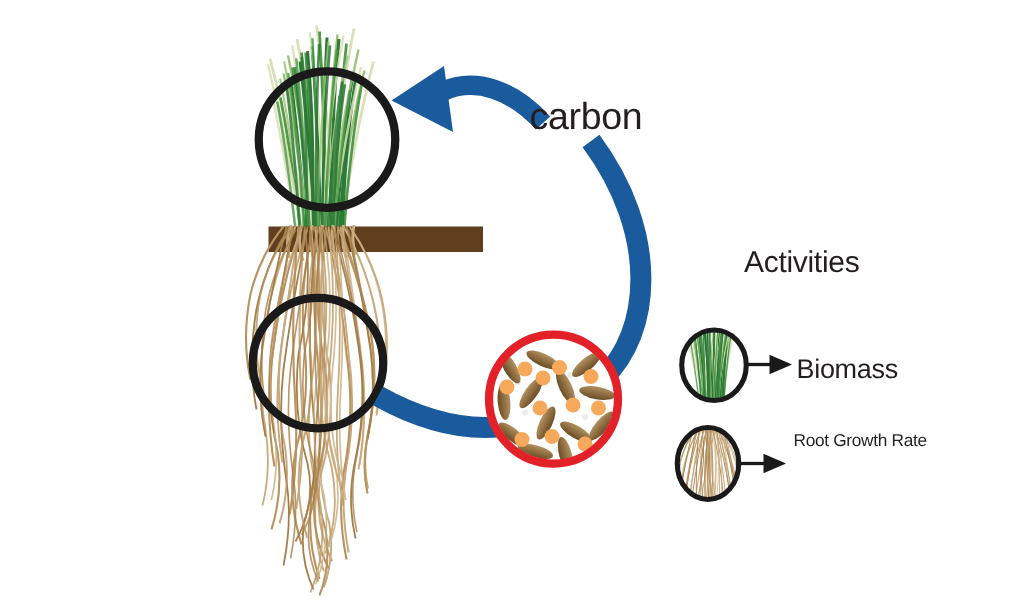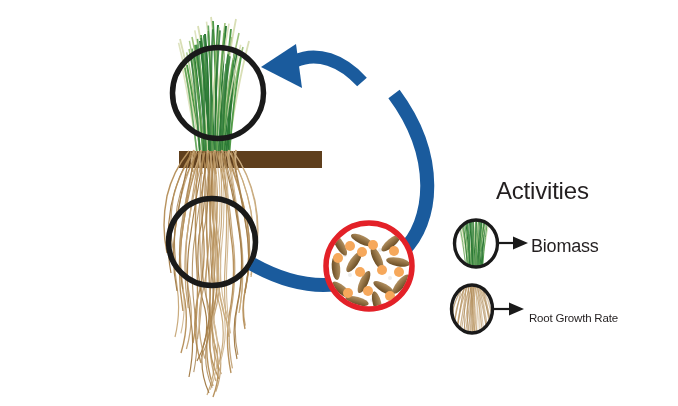--- a/index.html
+++ b/index.html
@@ -12,23 +12,23 @@
   }
   .stage svg{position:absolute;left:0;top:0;}
   .label{
     position:absolute;
     color:#231f20;
     line-height:1;
     white-space:nowrap;
     letter-spacing:-0.2px;
   }
   .label.carbon{left:353px;top:66px;font-size:25px;}
-  .label.activities{left:496px;top:179px;font-size:24px;}
+  .label.activities{left:496px;top:165px;font-size:20px;}
   .label.biomass{left:531px;top:237px;font-size:18px;}
-  .label.rootrate{left:529px;top:313px;font-size:11.5px;}
+  .label.rootrate{left:529px;top:289px;font-size:11.5px;}
 </style>
 </head>
 <body>
 
 <div class="stage">
 
 <svg width="678" height="406" viewBox="0 0 678 406">
   <defs>
     <linearGradient id="seedGrad" x1="0" y1="0" x2="0" y2="1">
       <stop offset="0" stop-color="#b29060"></stop>
@@ -212,17 +212,18 @@
       <use href="#rootMass" transform="translate(474,287) scale(0.46)" opacity="0.85"></use>
     </g>
     <ellipse cx="472" cy="309" rx="20.5" ry="24" fill="none" stroke-width="3.4" stroke="#1a1a1a"></ellipse>
     <g>
       <line x1="491" y1="309" x2="510" y2="309" stroke="#1a1a1a" stroke-width="2.2"></line>
       <polygon points="509,302.5 509,315.5 524,309" fill="#1a1a1a"></polygon>
     </g>
   </g>
 </svg>
 
+<div class="label carbon">carbon</div>
 <div class="label activities">Activities</div>
 <div class="label biomass">Biomass</div>
 <div class="label rootrate">Root Growth Rate</div>
 
 </div>
 
 </body></html>

